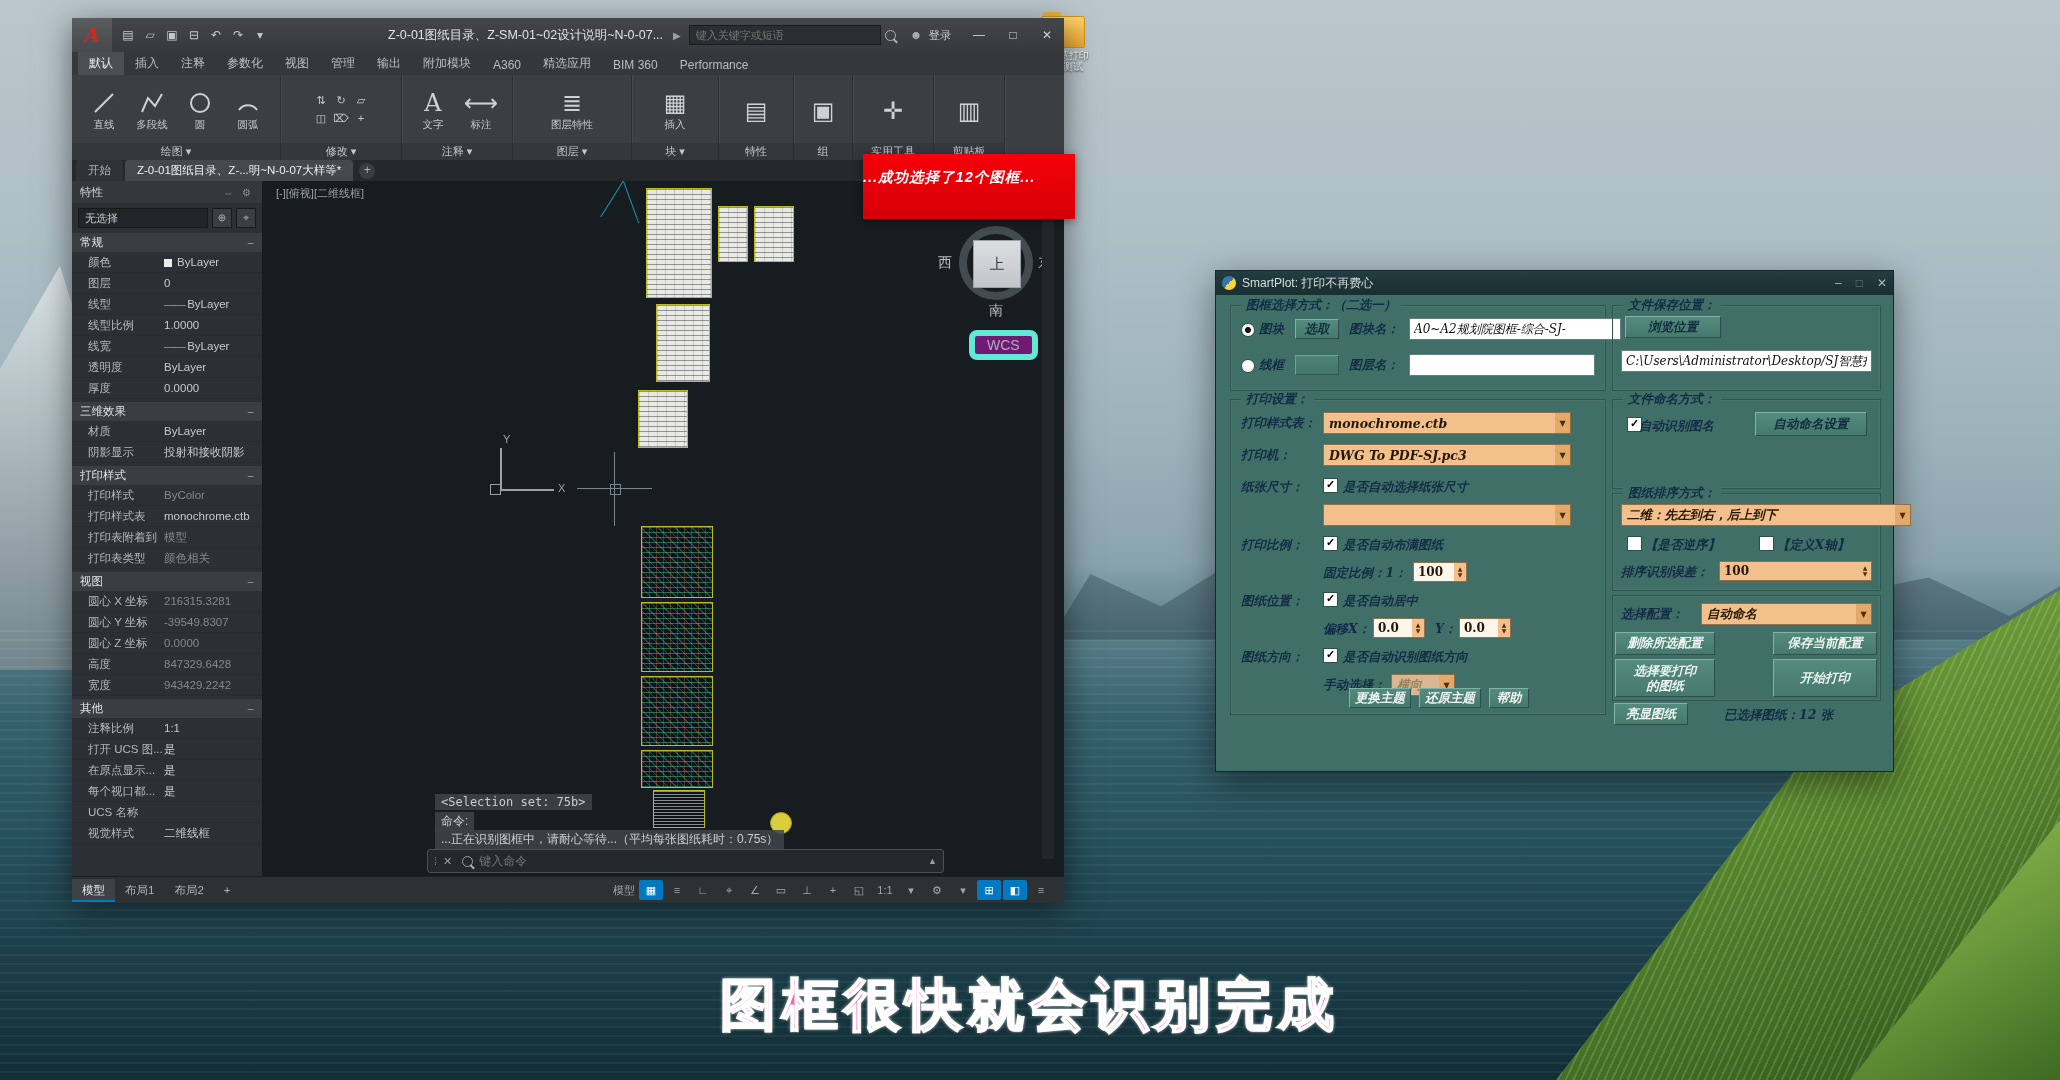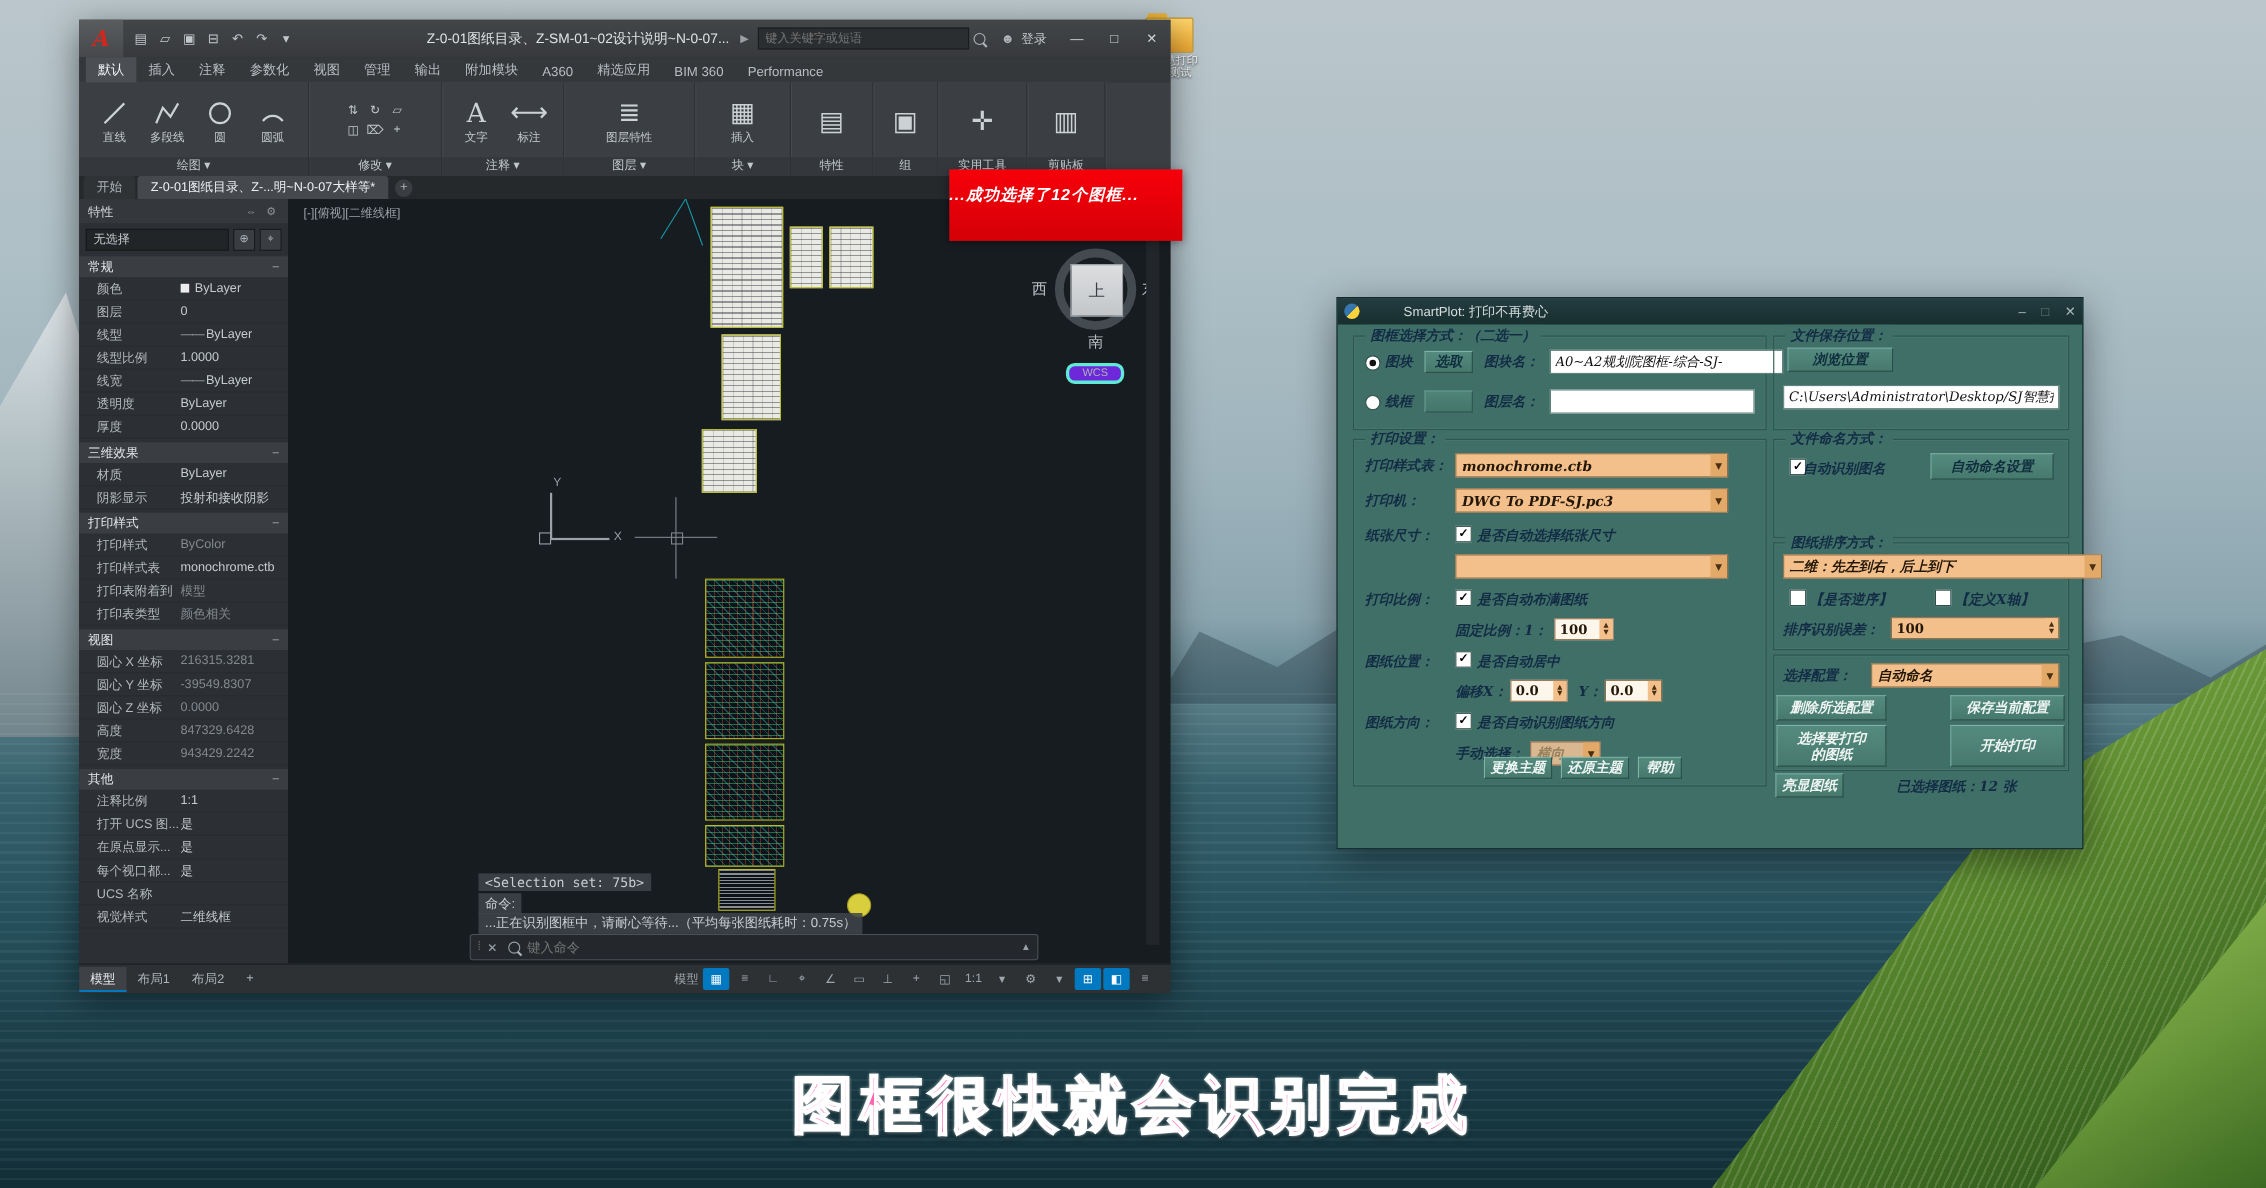--- a/index.html
+++ b/index.html
@@ -85,21 +85,21 @@
   .cyline{position:absolute;background:#1899a8;}
   .ydot{position:absolute;width:20px;height:20px;border-radius:50%;background:#d8ce3e;border:1px solid #a89d20;}
   .xline{position:absolute;background:#7d858c;}
   .cbox{position:absolute;width:9px;height:9px;border:1px solid #7d858c;}
   .ucs-lbl{position:absolute;color:#9aa1a7;font-size:11px;}
   
   .vcube{position:absolute;}
   .vc-ring{position:absolute;left:0;top:0;width:58px;height:58px;border:8px solid rgba(125,132,138,.45);border-radius:50%;}
   .vc-face{position:absolute;left:14px;top:14px;width:46px;height:46px;background:linear-gradient(180deg,#dcdee0,#c3c6c9);color:#3a3e42;display:flex;align-items:center;justify-content:center;font-size:15px;border:1px solid #9aa0a5;}
   .vc-dir{position:absolute;color:#b8bdc2;font-size:14px;}
-  .wcs{position:absolute;border:3px solid #5eead4;border-radius:8px;background:#6d28d9;color:#aab1b7;font-size:10px;padding:1px 12px;}
+  .wcs{position:absolute;border:6px solid #5eead4;border-radius:8px;background:#701a75;color:#aab1b7;font-size:14px;padding:1px 12px;}
   .vsb{position:absolute;right:10px;top:8px;width:12px;height:670px;background:#22262a;}
   .vsb .thumb{position:absolute;left:1px;width:10px;top:190px;height:170px;background:#3e434
 
 8;border-radius:4px;}
   
   .cline{position:absolute;color:#c8cdd1;font-size:12px;background:rgba(62,68,73,.85);padding:1px 6px;white-space:nowrap;}
   .cmdbar{position:absolute;height:24px;background:#24282c;border:1px solid #4a5055;border-radius:3px;display:flex;align-items:center;padding:0 6px;box-sizing:border-box;}
   .cmdbar .grip{color:#6f767c;font-size:11px;margin-right:6px;}
   .cmdbar .cic{color:#9aa0a5;font-size:11px;margin-right:6px;}
   .cmdin{flex:1;background:transparent;border:0;color:#9aa0a5;font-size:12px;outline:none;}
@@ -114,21 +114,21 @@
   .sticons{margin-left:auto;display:flex;align-items:center;padding-right:10px;}
 
   
   .banner{position:absolute;left:791px;top:136px;width:212px;height:65px;background:linear-gradient(180deg,#f6000a,#d50007);z-index:40;box-shadow:0 2px 8px rgba(0,0,0,.4);}
   .banner span{display:block;margin-top:14px;text-align:left;color:#ffffff;font-size:14.5px;font-weight:bold;font-style:italic;letter-spacing:1px;}
 
   
   .sp{position:absolute;left:1215px;top:270px;width:677px;height:500px;background:#3f6f66;border:1px solid #12292b;box-shadow:0 10px 34px rgba(0,0,0,.45);font-family:"DejaVu Serif",serif;}
   .sp-tbar{position:absolute;left:0;top:0;width:100%;height:24px;background:linear-gradient(180deg,#243d40,#182e31);display:flex;align-items:center;padding:0 6px;box-sizing:border-box;}
   .sp-ico{width:14px;height:14px;border-radius:50%;background:linear-gradient(135deg,#3776ab 50%,#ffd43b 50%);margin-right:6px;}
-  .sp-title{color:#d5dddd;font-size:12px;font-family:"Liberation Sans",sans-serif;margin-left:34px;}
+  .sp-title{color:#d5dddd;font-size:12px;font-family:"Liberation Sans",sans-serif;}
   .sp-wb{margin-left:auto;display:flex;gap:14px;color:#a9bcbc;font-size:12px;font-family:"Liberation Sans",sans-serif;}
   .grp{position:absolute;border:1px solid #2e564e;box-shadow:inset 0 0 0 1px rgba(255,255,255,.05);}
   .glabel{position:absolute;top:-9px;left:10px;background:#3f6f66;padding:0 5px;color:#132c46;font-size:12.5px;font-weight:bold;font-style:italic;white-space:nowrap;}
   .glabel.red{color:#c01212;font-size:11px;}
   .lbl{position:absolute;color:#132c46;font-size:12.5px;font-weight:bold;font-style:italic;white-space:nowrap;}
   .sp-btn{position:absolute;background:linear-gradient(180deg,#548b7e,#47796d);border:1px solid #7fb3a6;border-bottom-color:#2c5049;border-right-color:#2c5049;color:#0f2d3d;font-size:12.5px;font-weight:bold;font-style:italic;display:flex;align-items:center;justify-content:center;text-align:center;font-family:"DejaVu Serif",serif;box-sizing:border-box;}
   .sp-btn.lt{color:#eef5f2;}
   .sp-btn.two{line-height:15px;}
   .osel{position:absolute;height:22px;background:#f3c08c;border:1px solid #8f6f4c;box-sizing:border-box;display:flex;align-items:center;}
   .osel .ot{flex:1;padding:0 5px;color:#241707;font-size:12.5px;font-weight:bold;font-style:italic;white-space:nowrap;overflow:hidden;}
@@ -686,19 +686,19 @@
       <span class="lbl" style="left:8px;top:10px;">选择配置：</span>
       <div class="osel" style="left:88px;top:7px;width:171px;">
           <span class="ot">自动命名</span>
           <span class="oa">▼</span>
         </div>
       <div class="sp-btn lt" style="left:2px;top:36px;width:100px;height:23px;">删除所选配置</div>
       <div class="sp-btn lt" style="left:160px;top:36px;width:104px;height:23px;">保存当前配置</div>
       <div class="sp-btn lt two" style="left:2px;top:63px;width:100px;height:38px;padding:0 14px;">选择要打印的图纸</div>
       <div class="sp-btn lt" style="left:160px;top:63px;width:104px;height:38px;">开始打印</div>
     </div>
-    <div class="sp-btn lt" style="left:398px;top:432px;width:62px;height:22px;">亮显图纸</div>
+    <div class="sp-btn lt" style="left:398px;top:432px;width:74px;height:22px;">亮显图纸</div>
     <span class="lbl" style="left:508px;top:436px;">已选择图纸：12 张</span>
 
   </div>
 
   <div class="subtitle">图框很快就会识别完成</div>
 </div>
 
 </body></html>

